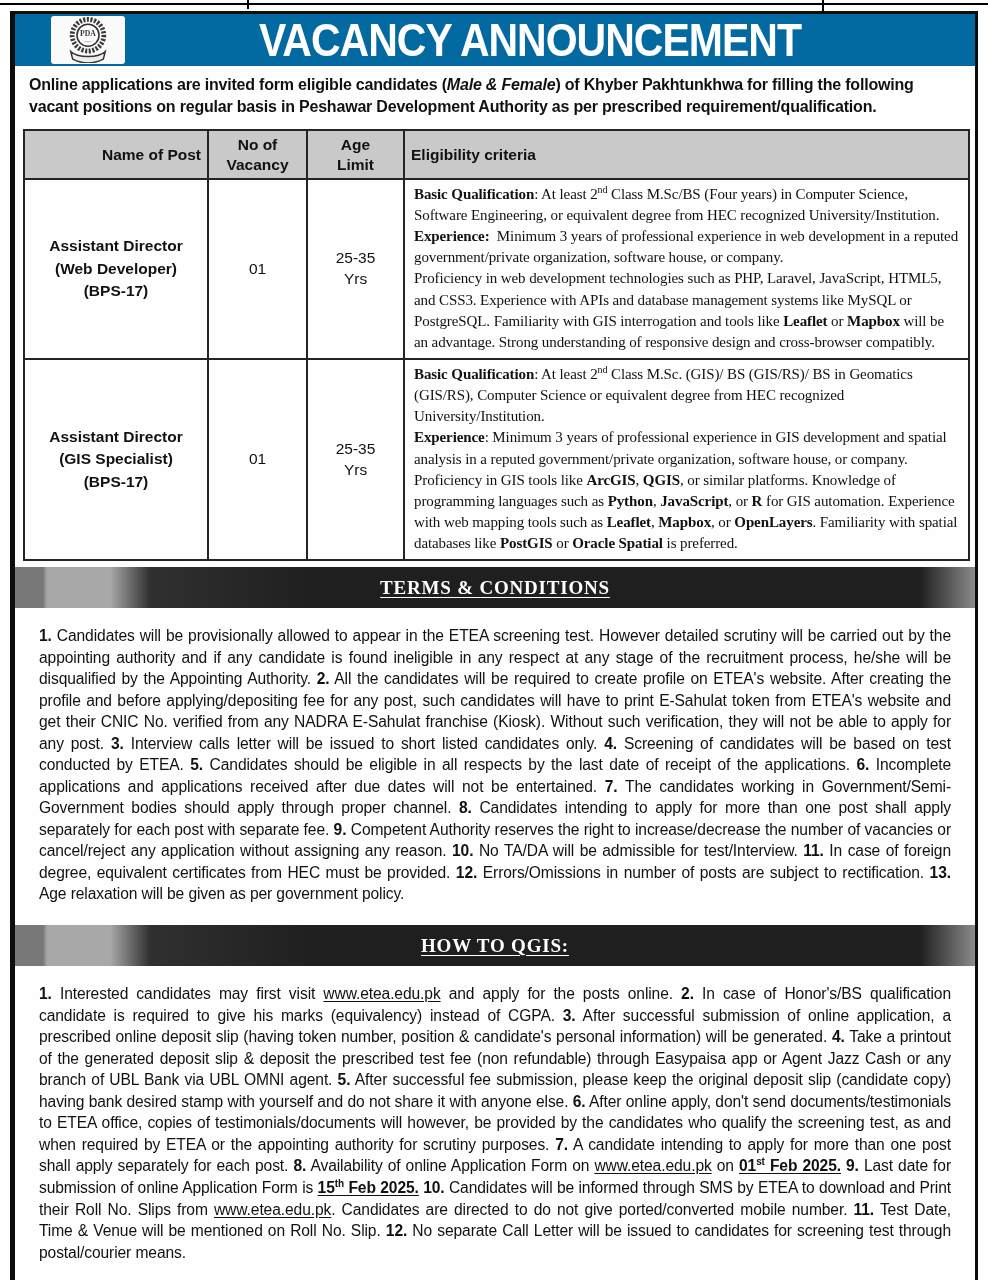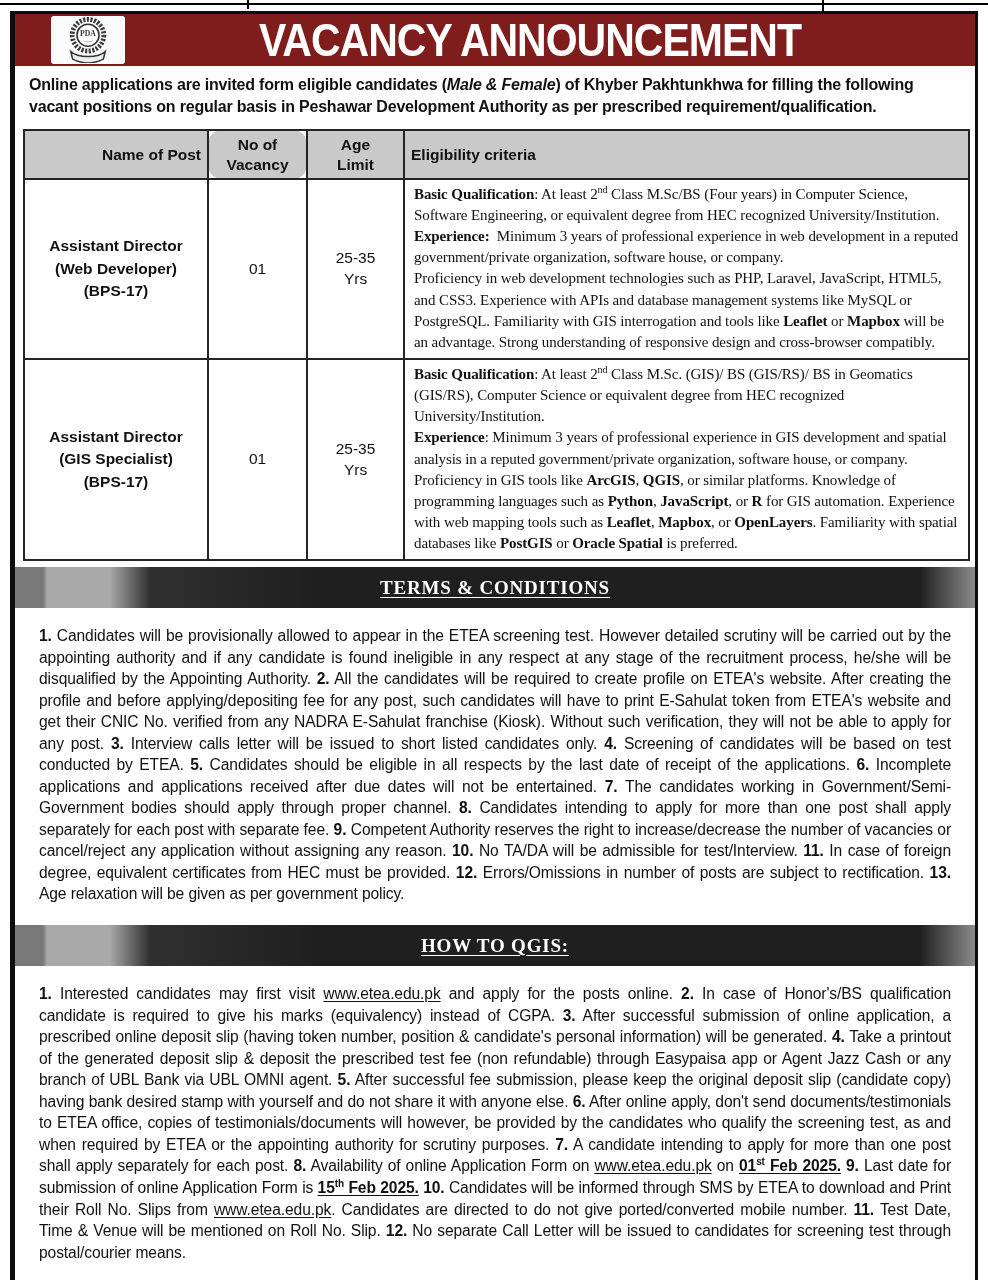--- a/index.html
+++ b/index.html
@@ -13,37 +13,37 @@
   .crop-tick-1{position:absolute;top:0;left:247px;width:2px;height:9px;background:#000;}
   .crop-tick-2{position:absolute;top:0;left:822px;width:2px;height:13px;background:#000;}
 
   .ad{
     margin:11px 10px 0 10px;
     border:3px solid #0d0d0d;border-left-width:5px;
     background:#fefefe;
   }
 
   
-  .masthead{height:52px;background:#7f1d1d;position:relative;display:flex;align-items:center;}
+  .masthead{height:52px;background:#0369a1;position:relative;display:flex;align-items:center;}
   .logo-box{position:absolute;left:36px;top:2px;width:74px;height:48px;background:#fbfbfb;border-radius:3px;display:flex;align-items:center;justify-content:center;}
   .masthead-title{
     flex:1;text-align:center;color:#fff;font-weight:700;font-size:41px;
     letter-spacing:-1px;line-height:1;transform:scaleY(1.12);padding-left:70px;
     white-space:nowrap;
   }
 
   
   .intro{margin:0;padding:8px 14px 9px 14px;font-size:16px;font-weight:700;line-height:1.38;letter-spacing:-0.2px;}
 
   
   table.vacancy{border-collapse:collapse;margin:2px 5px 6px 8px;width:calc(100% - 13px);}
   table.vacancy th,table.vacancy td{border:2px solid #242424;}
   table.vacancy th{background:#c9c9c9;font-size:15.5px;padding:4px 6px;line-height:1.25;}
   th.h-post{width:170px;text-align:right;}
-  th.h-vac{width:85px;text-align:center;border-radius:14px;}
+  th.h-vac{width:85px;text-align:center;}
   th.h-age{width:83px;text-align:center;}
   th.h-crit{text-align:left;padding-left:10px;}
   td.post-cell{text-align:center;font-weight:700;font-size:15.5px;line-height:1.45;vertical-align:middle;}
   td.num-cell{text-align:center;font-size:15.5px;vertical-align:middle;line-height:1.35;}
   td.criteria-cell{font-size:15px;line-height:1.41;padding:3px 9px 5px 9px;vertical-align:top;letter-spacing:-0.1px;font-family:Liberation Serif, serif;}
   td.criteria-cell sup,.body-text sup{font-size:10px;}
 
   
   .section-bar{
     height:41px;display:flex;align-items:center;justify-content:center;

